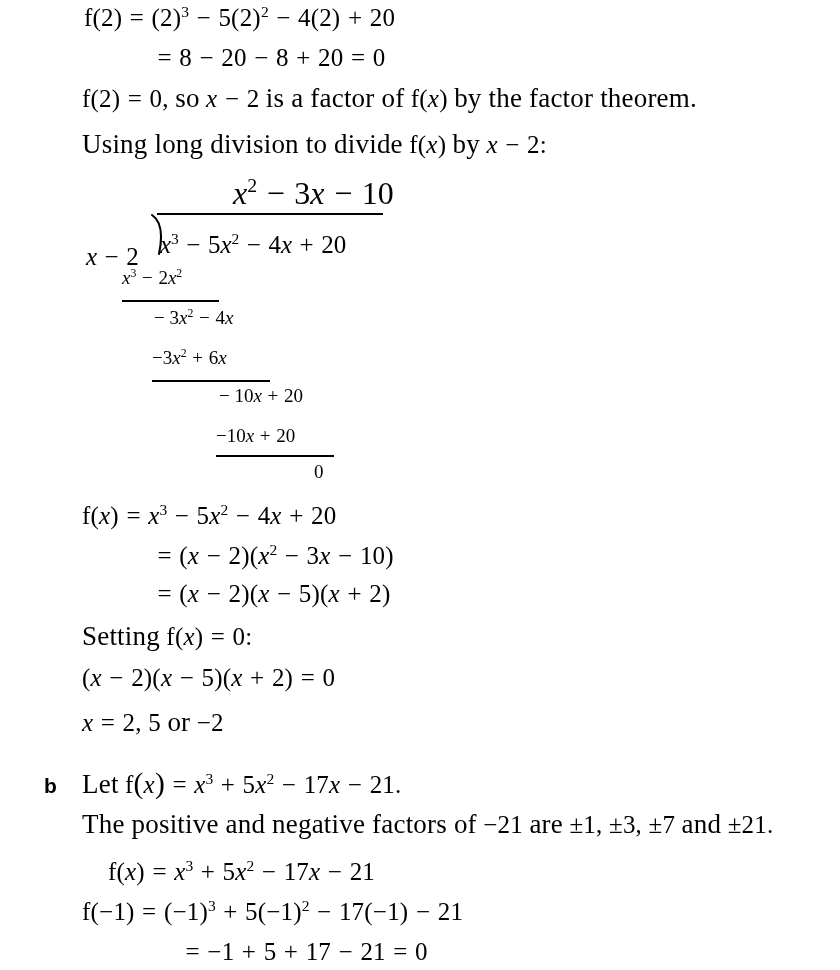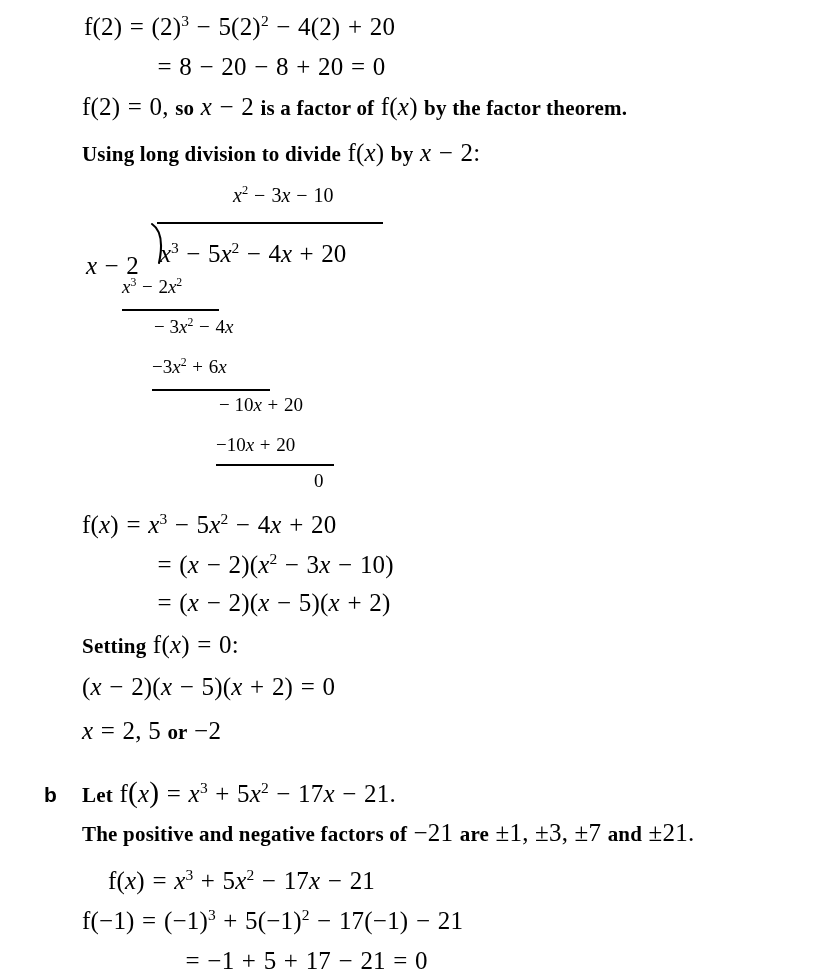--- a/index.html
+++ b/index.html
@@ -12,32 +12,32 @@
     height: 970px;
     position: relative;
     font-family: "Liberation Serif", "DejaVu Serif", serif;
     color: #000000;
     overflow: hidden;
   }
 
   
   .page {
     position: absolute;
-    left: 0; top: 12px;
+    left: 0; top: 3px;
     width: 840px;
     height: 788px;
   }
   .mathline {
     position: absolute;
     white-space: nowrap;
     font-size: 25px;
     line-height: 1;
     letter-spacing: .2px;
   }
-  .txt { font-size: 21px; font-weight: bold; }
+  .txt { font-size: 27px; }
   .it  { font-style: italic; font-family: "Liberation Serif","DejaVu Serif",serif; }
   .rm  { font-style: normal; }
   .sup {
     font-size: 0.62em;
     vertical-align: super;
     line-height: 0;
     letter-spacing: 0;
   }
   
   .op  { padding: 0 .30em; }
@@ -52,21 +52,21 @@
     font-size: 21px;
   }
 
   
   .division {
     position: absolute;
   }
   .div-quotient {
     position: absolute;
     white-space: nowrap;
-    font-size: 20px;
+    font-size: 32px;
   }
   .div-divisor {
     position: absolute;
     white-space: nowrap;
     font-size: 25px;
   }
   .div-bracket {
     position: absolute;
     width: 16px;
     height: 38px;

